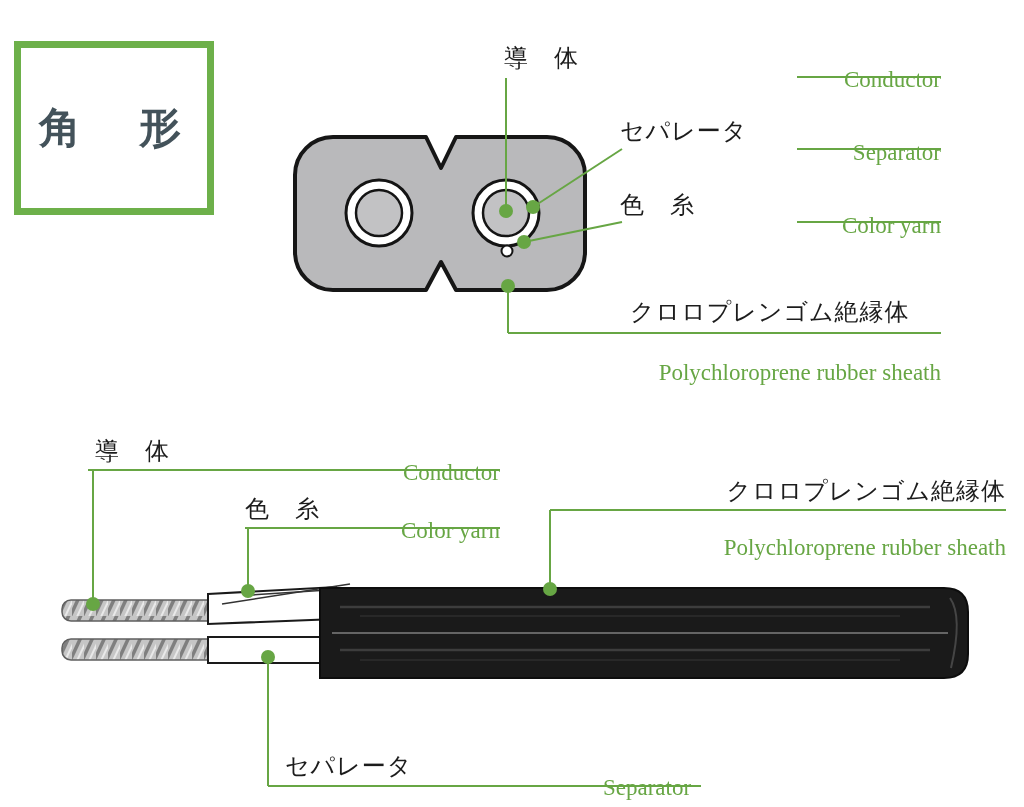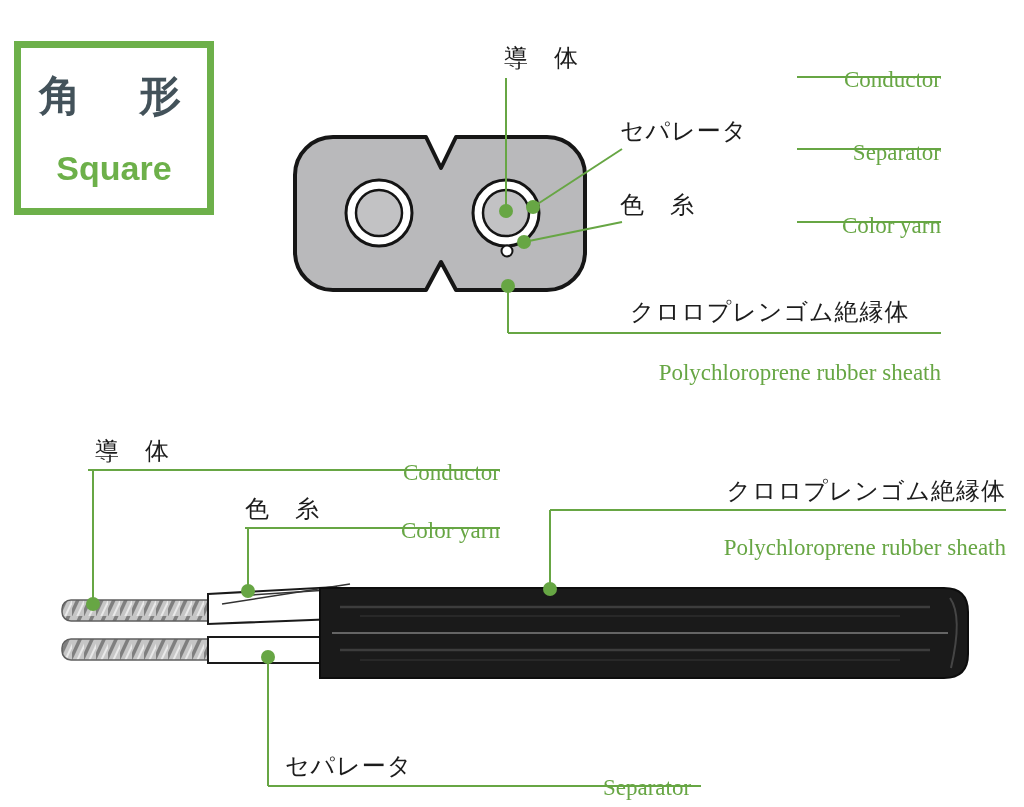--- a/index.html
+++ b/index.html
@@ -87,21 +87,20 @@
     <g fill="#67a644">
       <circle cx="93" cy="604" r="7"></circle>
       <circle cx="248" cy="591" r="7"></circle>
       <circle cx="550" cy="589" r="7"></circle>
       <circle cx="268" cy="657" r="7"></circle>
     </g>
   </svg>
 
   <div class="badge">
     <span class="t-jp">角　形</span>
-    <span class="t-en">Square</span>
   </div>
 
   <span class="lbl jp" style="left:504px;top:44px">導　体</span>
   <span class="lbl en" style="right:83px;top:47px">Conductor</span>
   <span class="lbl jp" style="left:620px;top:117px">セパレータ</span>
   <span class="lbl en" style="right:83px;top:120px">Separator</span>
   <span class="lbl jp" style="left:620px;top:191px">色　糸</span>
   <span class="lbl en" style="right:83px;top:193px">Color yarn</span>
   <span class="lbl jp" style="left:630px;top:298px">クロロプレンゴム絶縁体</span>
   <span class="lbl en" style="right:83px;top:340px">Polychloroprene rubber sheath</span>

